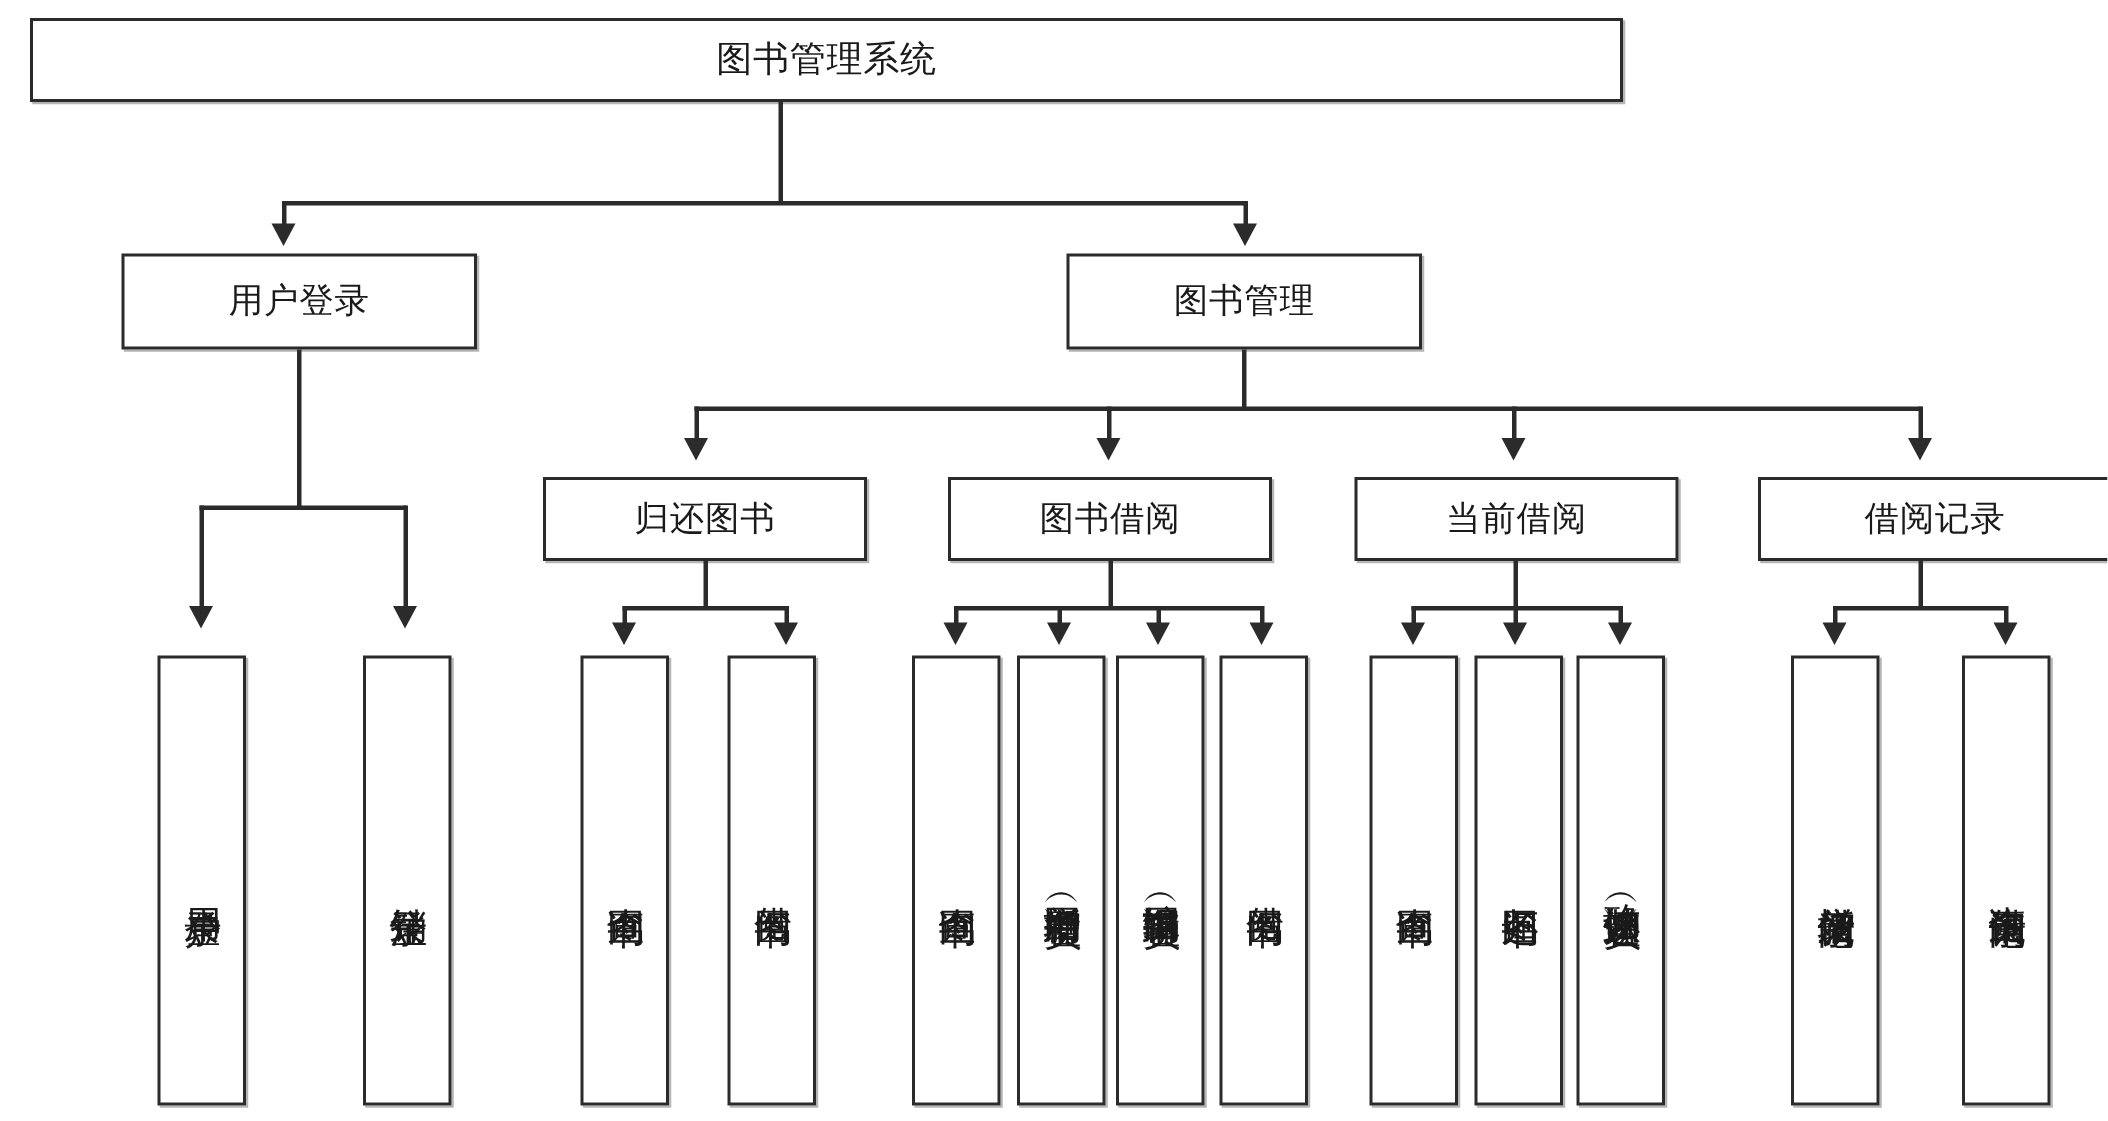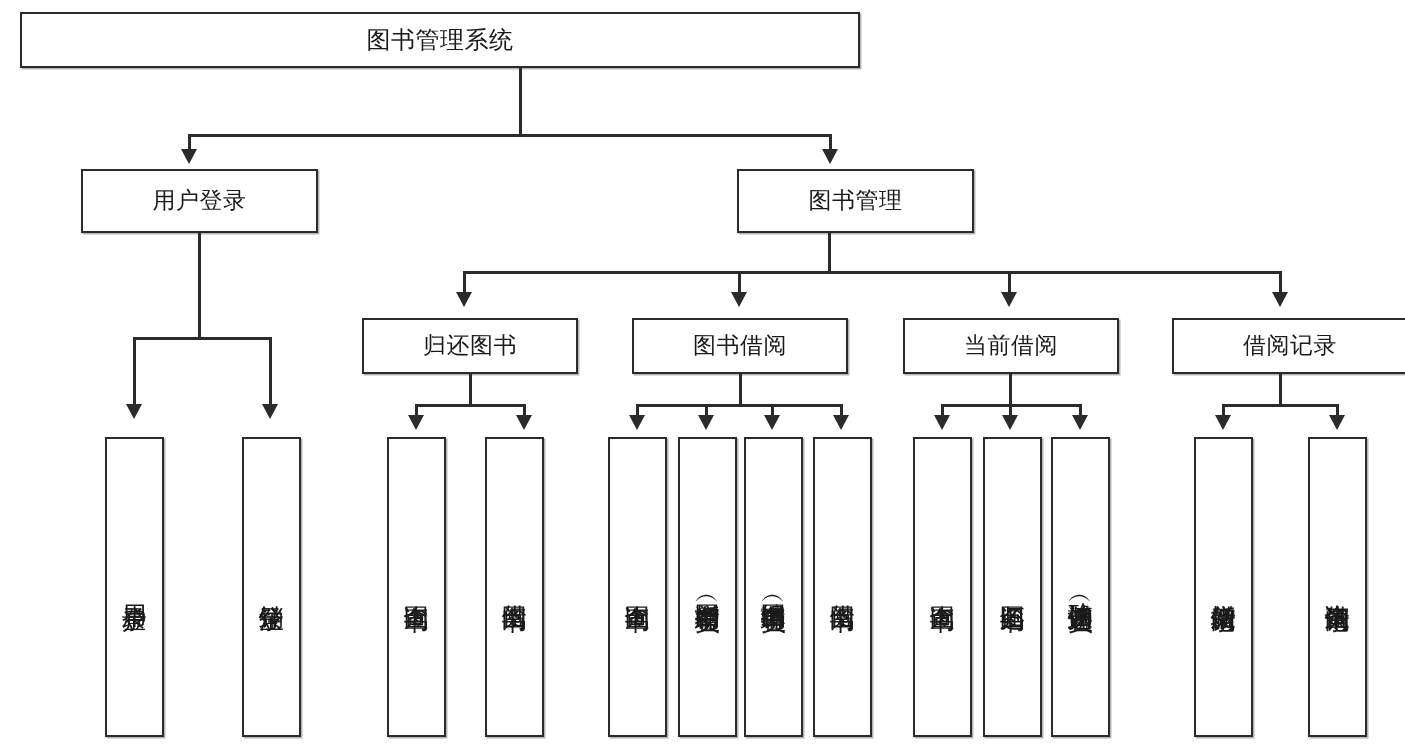--- a/index.html
+++ b/index.html
@@ -83,35 +83,35 @@
     letter-spacing: 0.5px;
     white-space: nowrap;
     user-select: none;
   }
 </style>
 </head>
 <body>
 
 <div id="canvas">
 
-  <div class="node h root" style="left:20px; top:12px; width:840px; height:56px;">
+  <div class="node h root" style="left:20px; top:12px; width:1062px; height:56px;">
     <span class="node-label">图书管理系统</span>
   </div>
 
   <div class="edge v" style="left:519px; top:68px; width:2.5px; height:68px;"></div>
   <div class="edge h" style="left:188px; top:134px; width:643px; height:2.5px;"></div>
   <div class="edge v" style="left:188px; top:134px; width:2.5px; height:16px;"></div>
   <div class="arrow" style="left:181px; top:149px;"></div>
   <div class="edge v" style="left:829px; top:134px; width:2.5px; height:16px;"></div>
   <div class="arrow" style="left:822px; top:149px;"></div>
 
   <div class="node h" style="left:81px; top:169px; width:237px; height:64px;">
     <span class="node-label">用户登录</span>
   </div>
-  <div class="node h" style="left:711px; top:169px; width:237px; height:64px;margin-left:26px;">
+  <div class="node h" style="left:711px; top:169px; width:237px; height:64px;">
     <span class="node-label">图书管理</span>
   </div>
 
   <div class="edge v" style="left:198px; top:233px; width:2.5px; height:106px;"></div>
   <div class="edge h" style="left:133px; top:337px; width:138px; height:2.5px;"></div>
   <div class="edge v" style="left:133px; top:337px; width:2.5px; height:68px;"></div>
   <div class="arrow" style="left:126px; top:404px;"></div>
   <div class="edge v" style="left:269px; top:337px; width:2.5px; height:68px;"></div>
   <div class="arrow" style="left:262px; top:404px;"></div>
 

